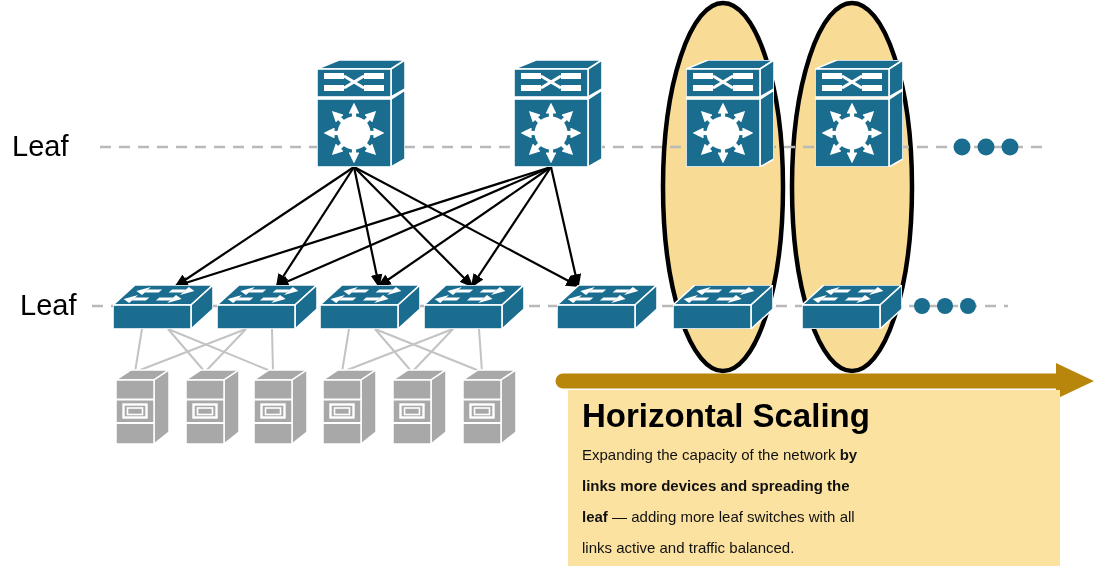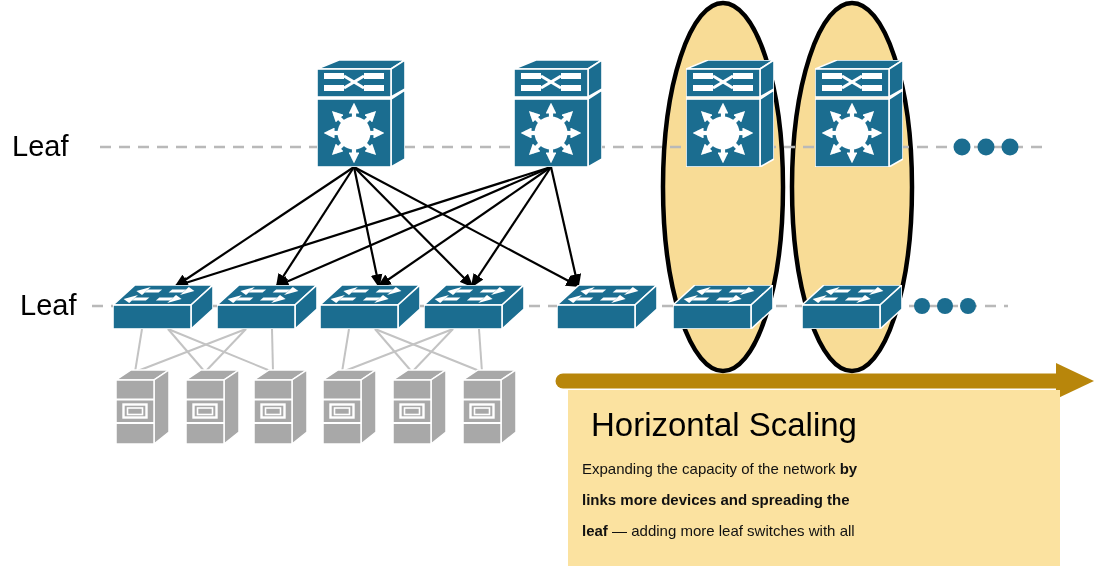--- a/index.html
+++ b/index.html
@@ -24,21 +24,21 @@
   .lnk-black{stroke:var(--link-black,#000);stroke-width:2.2;fill:none;}
   .lnk-gray{stroke:var(--link-gray,#C3C3C3);stroke-width:2;fill:none;}
   .gold{fill:var(--arrow-gold,#B8860B);}
   .goldbar{stroke:var(--arrow-gold,#B8860B);stroke-width:15;stroke-linecap:round;fill:none;}
   .f-blue{fill:var(--device-blue,#1B6D90);stroke:#fff;stroke-width:1.6;}
   .f-gray{fill:var(--server-gray,#A8A8A8);stroke:#fff;stroke-width:1.5;}
   .wline{stroke:#fff;fill:none;}
   .wfill{fill:#fff;stroke:none;}
   #callout{position:absolute;left:568px;top:390px;width:492px;height:176px;
     background:var(--callout-yellow,#FBE2A0);box-sizing:border-box;padding:7px 8px 0 14px;}
-  #callout h2{margin:9px;font-size:33px;line-height:38px;font-weight:400;color:#000;}
+  #callout h2{margin:0;font-size:33px;line-height:38px;font-weight:700;color:#000;}
   #callout p{margin:4px 0 0 0;font-size:15px;line-height:31px;color:#111;}
 </style>
 </head>
 <body>
 
 <div id="canvas">
 
   <svg id="bg" width="1097" height="570" viewBox="0 0 1097 570">
     <defs>
       <marker id="ab" viewBox="0 0 12 10" refX="10" refY="5" markerWidth="14" markerHeight="12" markerUnits="userSpaceOnUse" orient="auto">
@@ -415,15 +415,15 @@
     </div>
 
   <div class="row-label" style="left:12px;top:131px">Leaf</div>
   <div class="row-label" style="left:20px;top:290px">Leaf</div>
 
   <div id="callout">
     <h2>Horizontal Scaling</h2>
     <p><span>Expanding the capacity of the network </span><b>by</b><br>
       <b>links more devices and spreading the</b><br>
       <b>leaf</b><span> — adding more leaf switches with all</span><br>
-      </p>
+      <span>links active and traffic balanced.</span></p>
   </div>
 </div>
 
 </body></html>

